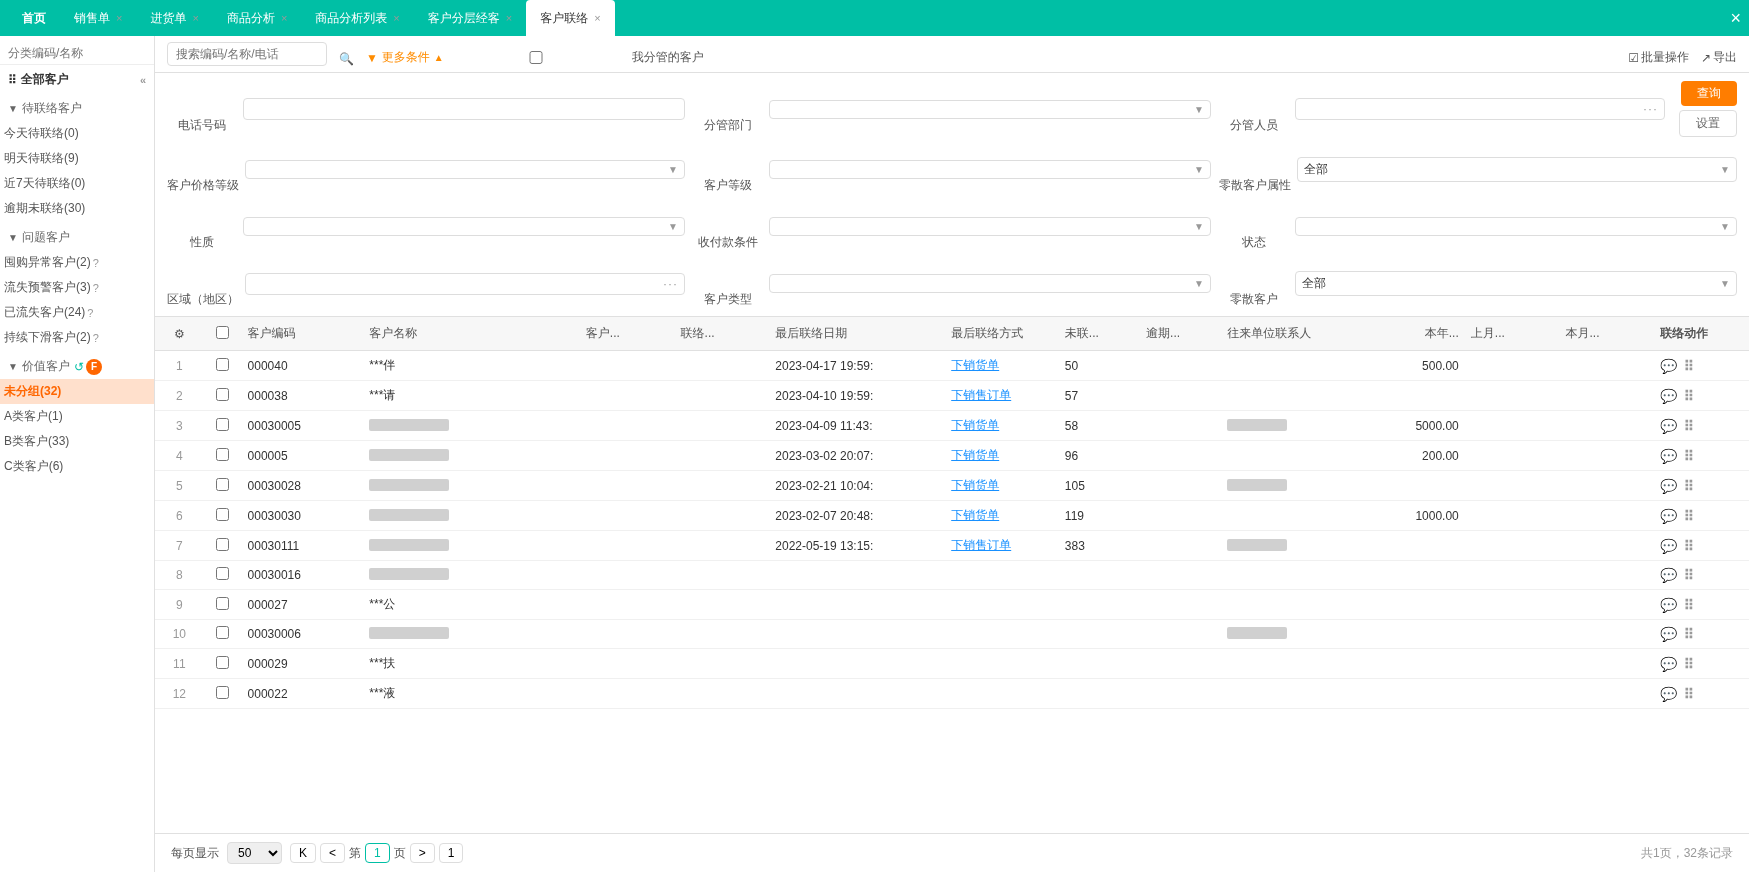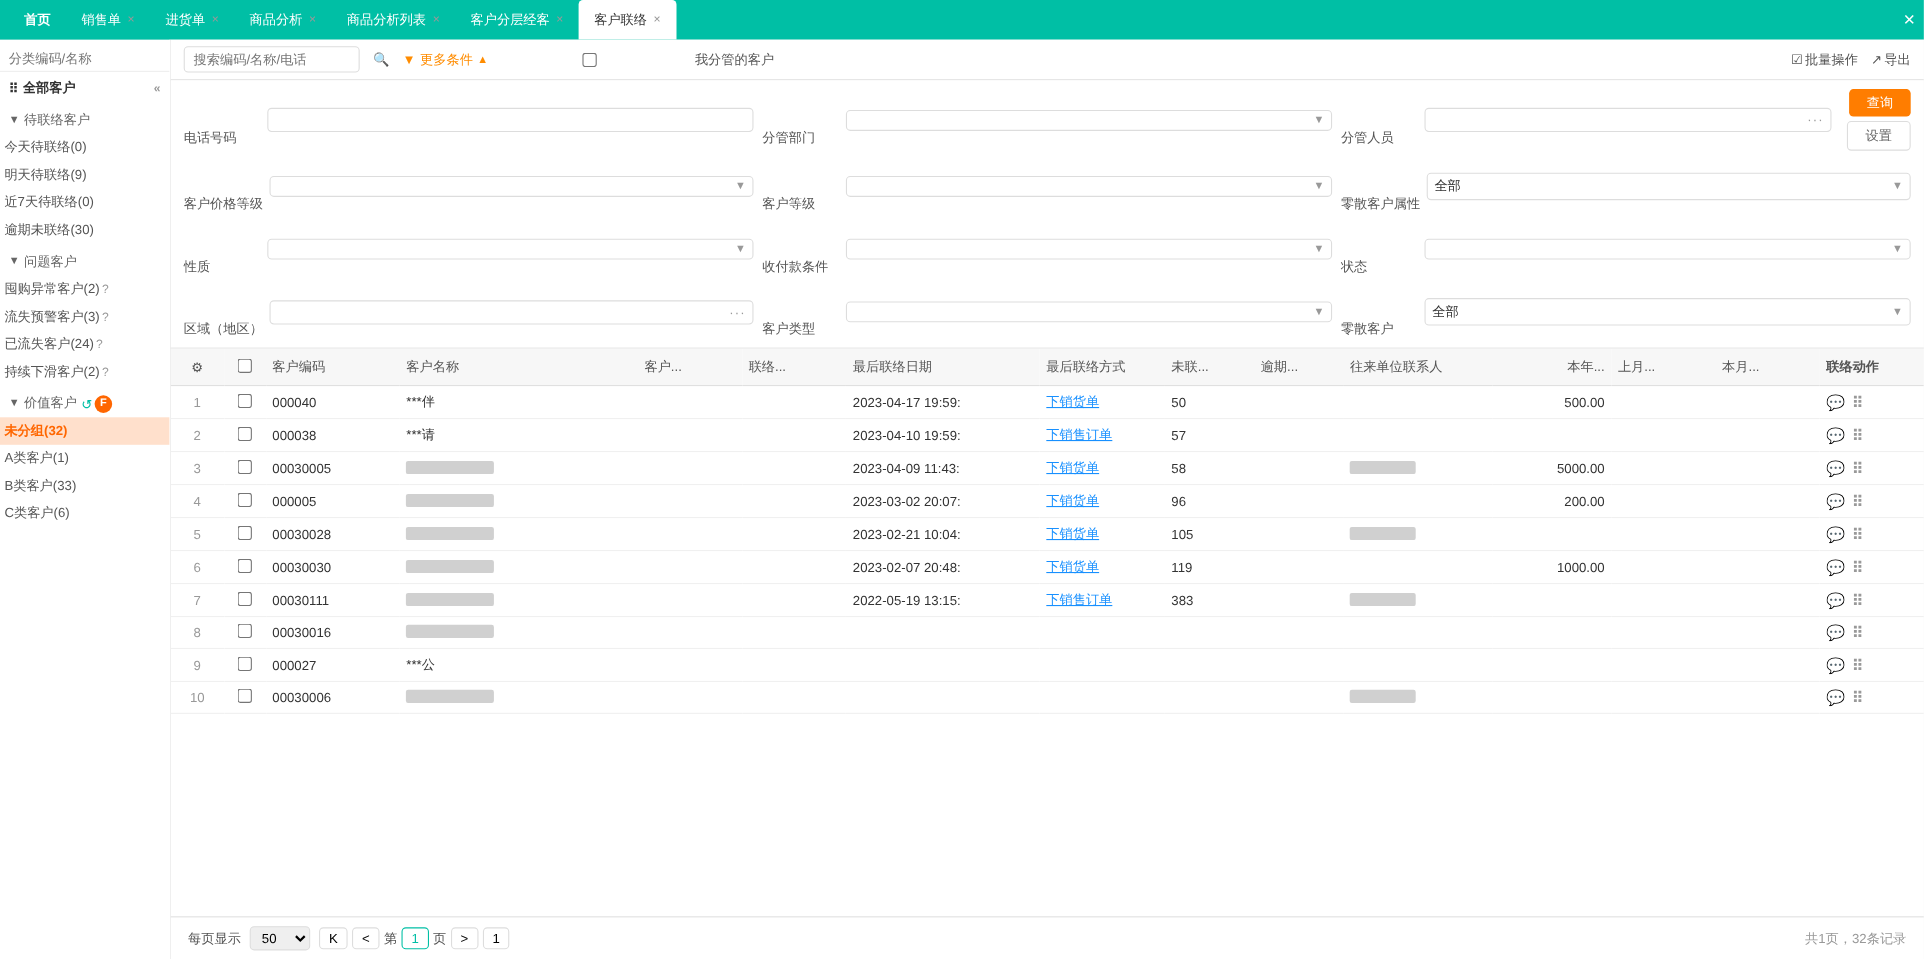--- a/index.html
+++ b/index.html
@@ -26,31 +26,31 @@
     .sidebar-group-title { display: flex; align-items: center; padding: 4px 8px; color: #666; cursor: pointer; }
     .sidebar-group-title .arrow { margin-right: 4px; font-size: 10px; }
     .sidebar-item { padding: 4px 8px 4px 4px; color: #555; cursor: pointer; display: flex; align-items: center; }
     .sidebar-item.active { background: #ffe0cc; color: #ff6600; font-weight: bold; }
     .sidebar-refresh { color: #00bfa5; cursor: pointer; margin-left: 4px; font-size: 12px; }
 
     
     .content { flex: 1; display: flex; flex-direction: column; overflow: hidden; }
 
     
-    .filter-bar { background: #fff; padding: 6px 12px; border-bottom: 1px solid #e0e0e0; display: flex; align-items: center; gap: 12px; }
+    .filter-bar { background: #fff; padding: 6px 12px; border-bottom: 1px solid #e0e0e0; display: flex; align-items: flex-end; gap: 12px; }
     .filter-bar input { border: 1px solid #ddd; border-radius: 4px; padding: 4px 8px; outline: none; width: 160px; }
     .filter-btn { display: flex; align-items: center; color: #ff8c00; cursor: pointer; gap: 4px; }
     .filter-checkbox { display: flex; align-items: center; gap: 16px; color: #555; cursor: pointer; }
     .filter-right { margin-left: auto; display: flex; gap: 12px; }
     .filter-right .btn-link { color: #555; cursor: pointer; display: flex; align-items: center; gap: 2px; }
 
     
     .adv-filters { background: #fff; padding: 8px 12px; border-bottom: 1px solid #e0e0e0; display: grid; grid-template-columns: 1fr 1fr 1fr; gap: 8px; }
     .filter-row { display: flex; align-items: center; gap: 6px; }
-    .filter-label { color: #555; white-space: nowrap; min-width: 70px; text-align: left; margin-top: 32px; }
+    .filter-label { color: #555; white-space: nowrap; min-width: 70px; text-align: center; margin-top: 32px; }
     .filter-select { border: 1px solid #ddd; border-radius: 4px; padding: 3px 6px; flex: 1; display: flex; align-items: center; justify-content: space-between; cursor: pointer; background: #fff; color: #333; }
     .filter-select .chevron { color: #999; font-size: 10px; }
     .filter-input-box { border: 1px solid #ddd; border-radius: 4px; padding: 3px 6px; flex: 1; color: #333; }
     .filter-actions { display: flex; flex-direction: column; gap: 4px; align-items: flex-end; justify-content: center; }
     .btn-query { background: #ff7d00; color: #fff; border: none; border-radius: 4px; padding: 4px 16px; cursor: pointer; }
     .btn-reset { background: #fff; color: #666; border: 1px solid #ddd; border-radius: 4px; padding: 4px 16px; cursor: pointer; }
 
     
     .table-container { flex: 1; overflow: auto; background: #fff; }
     table { width: 100%; border-collapse: collapse; min-width: 900px; }
@@ -587,20 +587,64 @@
       <td class="col-year"></td>
       <td class="col-lastmonth"></td>
       <td class="col-month"></td>
       <td class="col-action">
         <div class="action-icons">
           <span class="action-icon">💬</span>
           <span class="action-icon">⠿</span>
         </div>
       </td>
     </tr>
+            <tr>
+      <td class="col-seq">11</td>
+      <td class="col-check"><input type="checkbox" style=""></td>
+      <td class="col-code">000029</td>
+      <td class="col-name"><span>***扶</span></td>
+      <td class="col-type"></td>
+      <td class="col-contact"></td>
+      <td class="col-date"></td>
+      <td class="col-method"></td>
+      <td class="col-uncontact"></td>
+      <td class="col-overdue"></td>
+      <td class="col-unit"></td>
+      <td class="col-year"></td>
+      <td class="col-lastmonth"></td>
+      <td class="col-month"></td>
+      <td class="col-action">
+        <div class="action-icons">
+          <span class="action-icon">💬</span>
+          <span class="action-icon">⠿</span>
+        </div>
+      </td>
+    </tr>
+            <tr>
+      <td class="col-seq">12</td>
+      <td class="col-check"><input type="checkbox" style=""></td>
+      <td class="col-code">000022</td>
+      <td class="col-name"><span>***液</span></td>
+      <td class="col-type"></td>
+      <td class="col-contact"></td>
+      <td class="col-date"></td>
+      <td class="col-method"></td>
+      <td class="col-uncontact"></td>
+      <td class="col-overdue"></td>
+      <td class="col-unit"></td>
+      <td class="col-year"></td>
+      <td class="col-lastmonth"></td>
+      <td class="col-month"></td>
+      <td class="col-action">
+        <div class="action-icons">
+          <span class="action-icon">💬</span>
+          <span class="action-icon">⠿</span>
+        </div>
+      </td>
+    </tr>
           </tbody>
       </table>
     </div>
 
     <div class="table-footer">
       <span>每页显示</span>
       <select class="page-size-select">
         <option>50</option>
         <option>100</option>
         <option>200</option>

